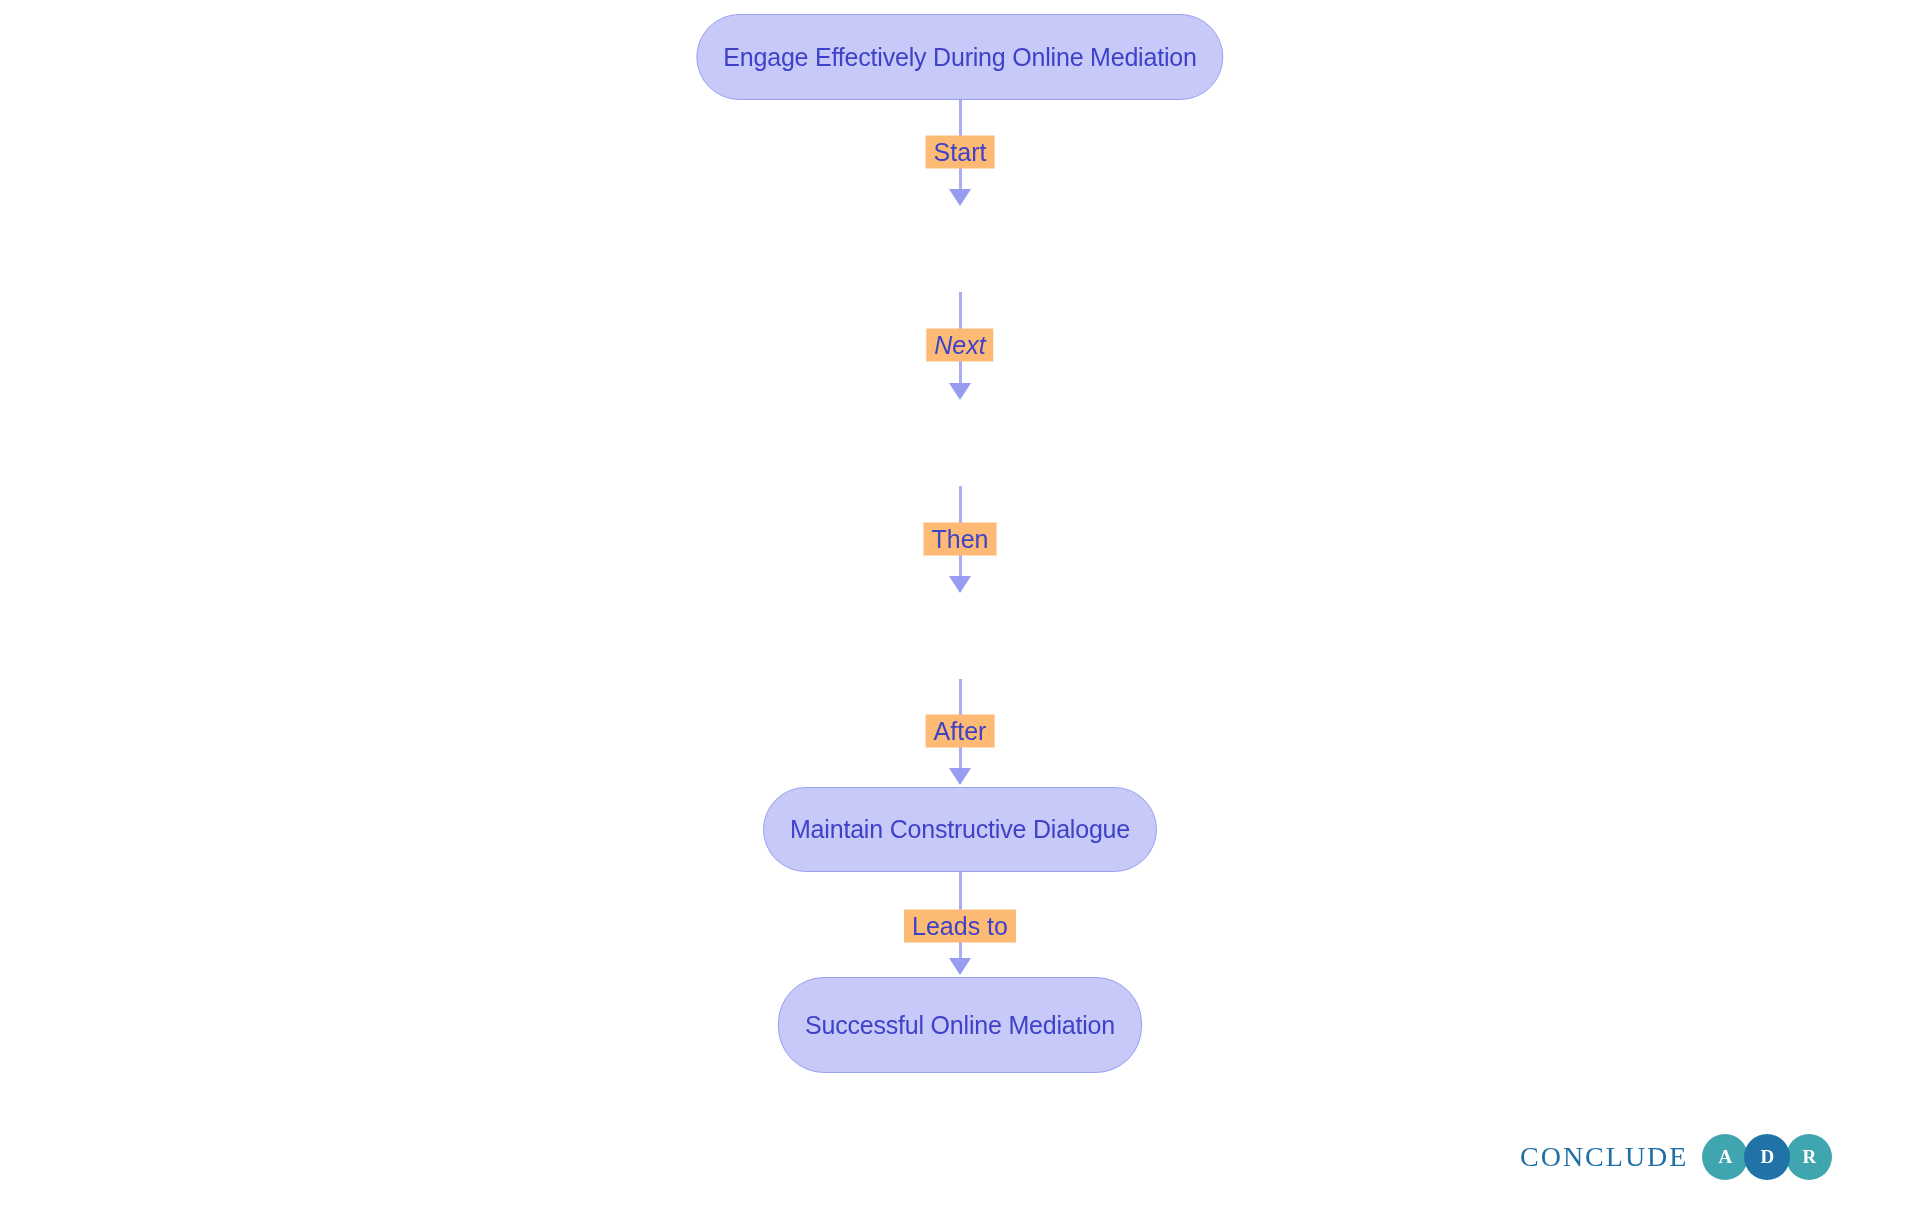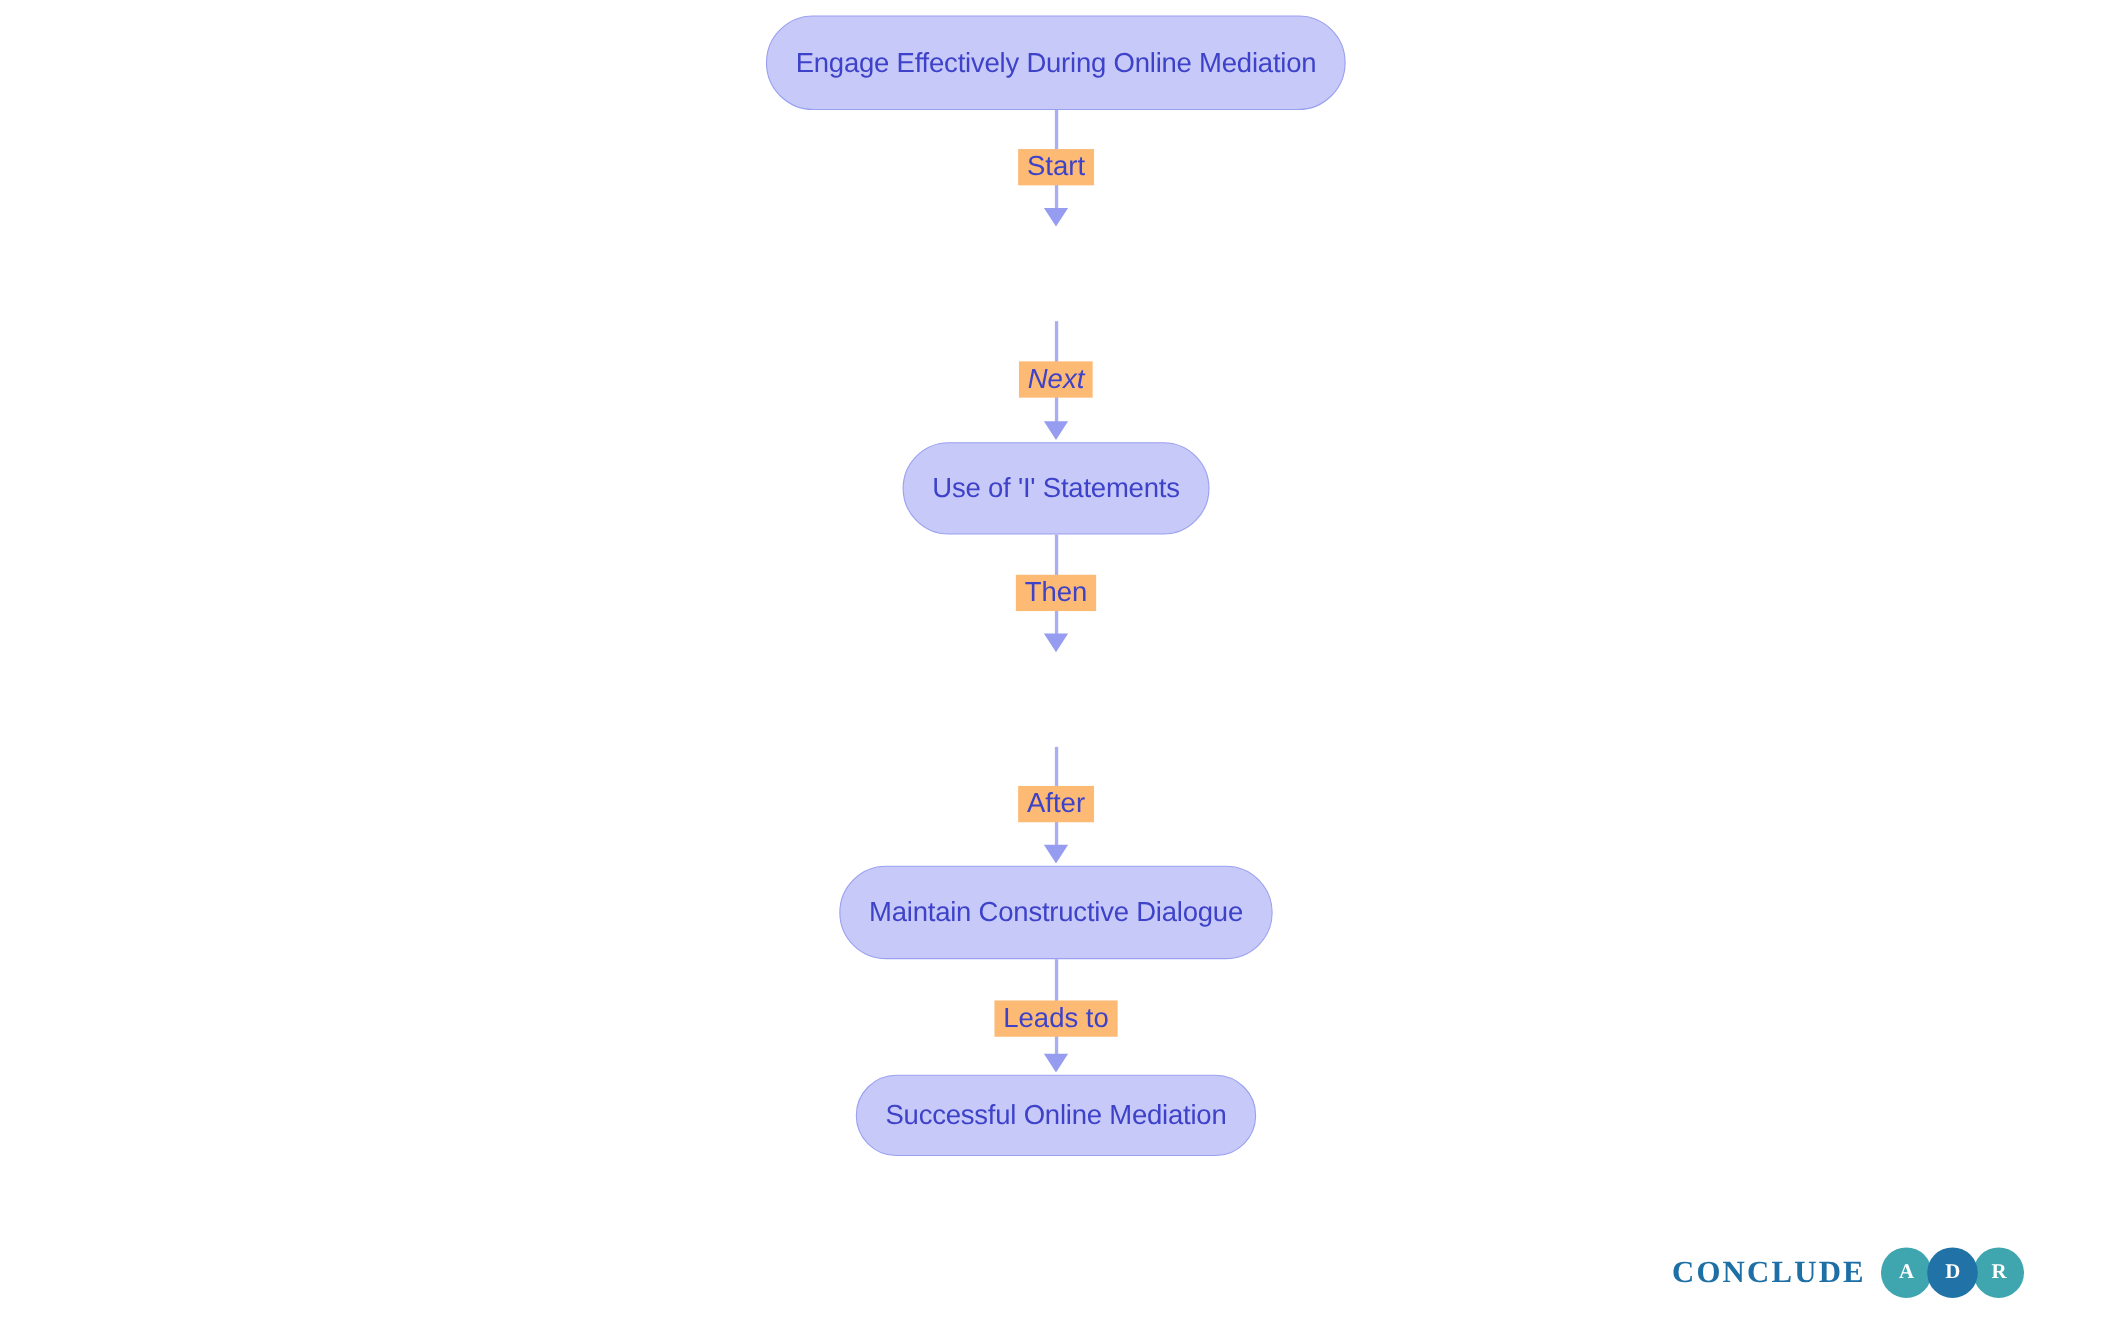--- a/index.html
+++ b/index.html
@@ -72,21 +72,21 @@
   }
   .logo{
     position:absolute;
     left:1520px;
     top:1131px;
     display:flex;
     align-items:center;
   }
   .wordmark{
     font-family:"Liberation Serif", serif;
-    font-weight:bold;
+    font-weight:normal;
     font-size:28px;
     letter-spacing:2px;
     color:var(--logo-blue);
     line-height:52px;
   }
   .badges{
     position:relative;
     margin-left:14px;
     width:132px;
     height:52px;
@@ -112,30 +112,27 @@
 </head>
 <body>
 
 <div class="canvas">
 
   <div class="node" style="top:14px;height:86px;min-width:494px;">
     <span>Engage Effectively During Online Mediation</span>
   </div>
 
 
-  <div class="node" style="top:402px;height:84px;min-width:278px;">
-    <span>Use of 'I' Statements</span>
-  </div>
 
 
   <div class="node" style="top:787px;height:85px;min-width:382px;">
     <span>Maintain Constructive Dialogue</span>
   </div>
 
-  <div class="node" style="top:977px;height:74px;min-width:352px;">
+  <div class="node" style="top:977px;height:96px;min-width:352px;">
     <span>Successful Online Mediation</span>
   </div>
 
   <div class="edge" style="top:100px;height:106px;">
     <div class="edge-line"></div>
     <div class="edge-arrow"></div>
     <div class="edge-label" style="top:52px;">Start</div>
   </div>
 
   <div class="edge" style="top:292px;height:108px;">

